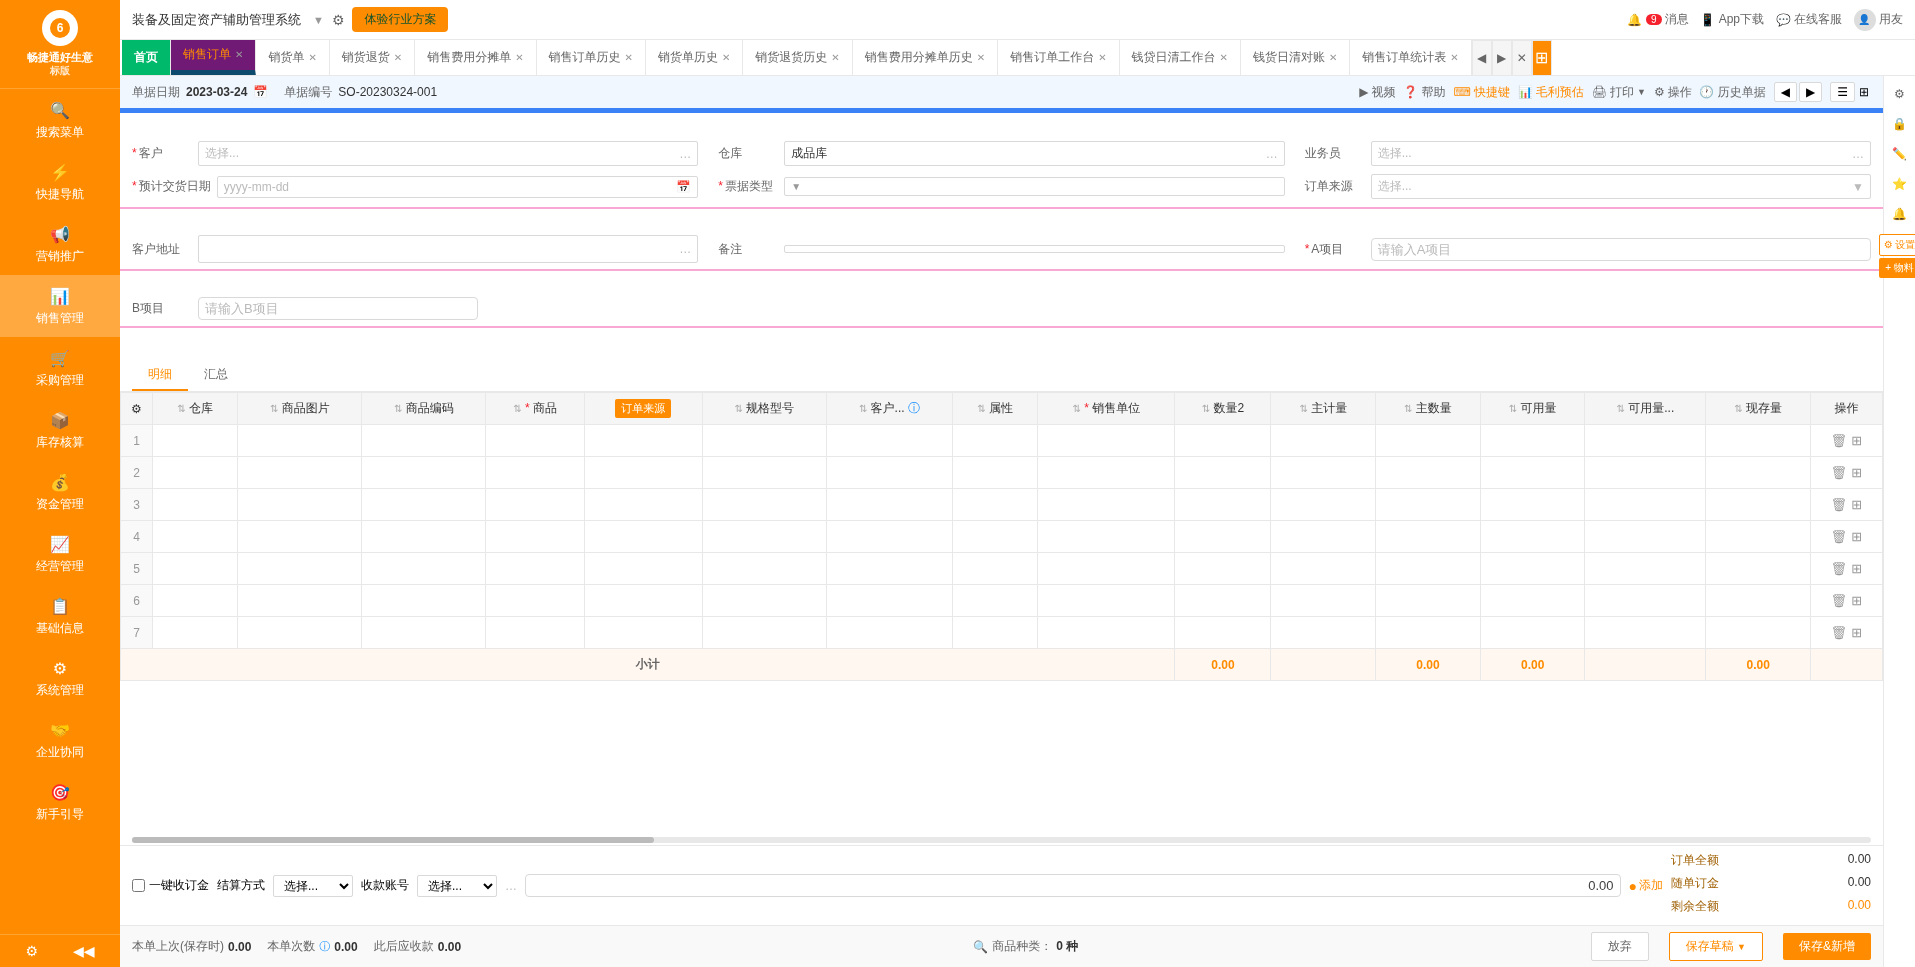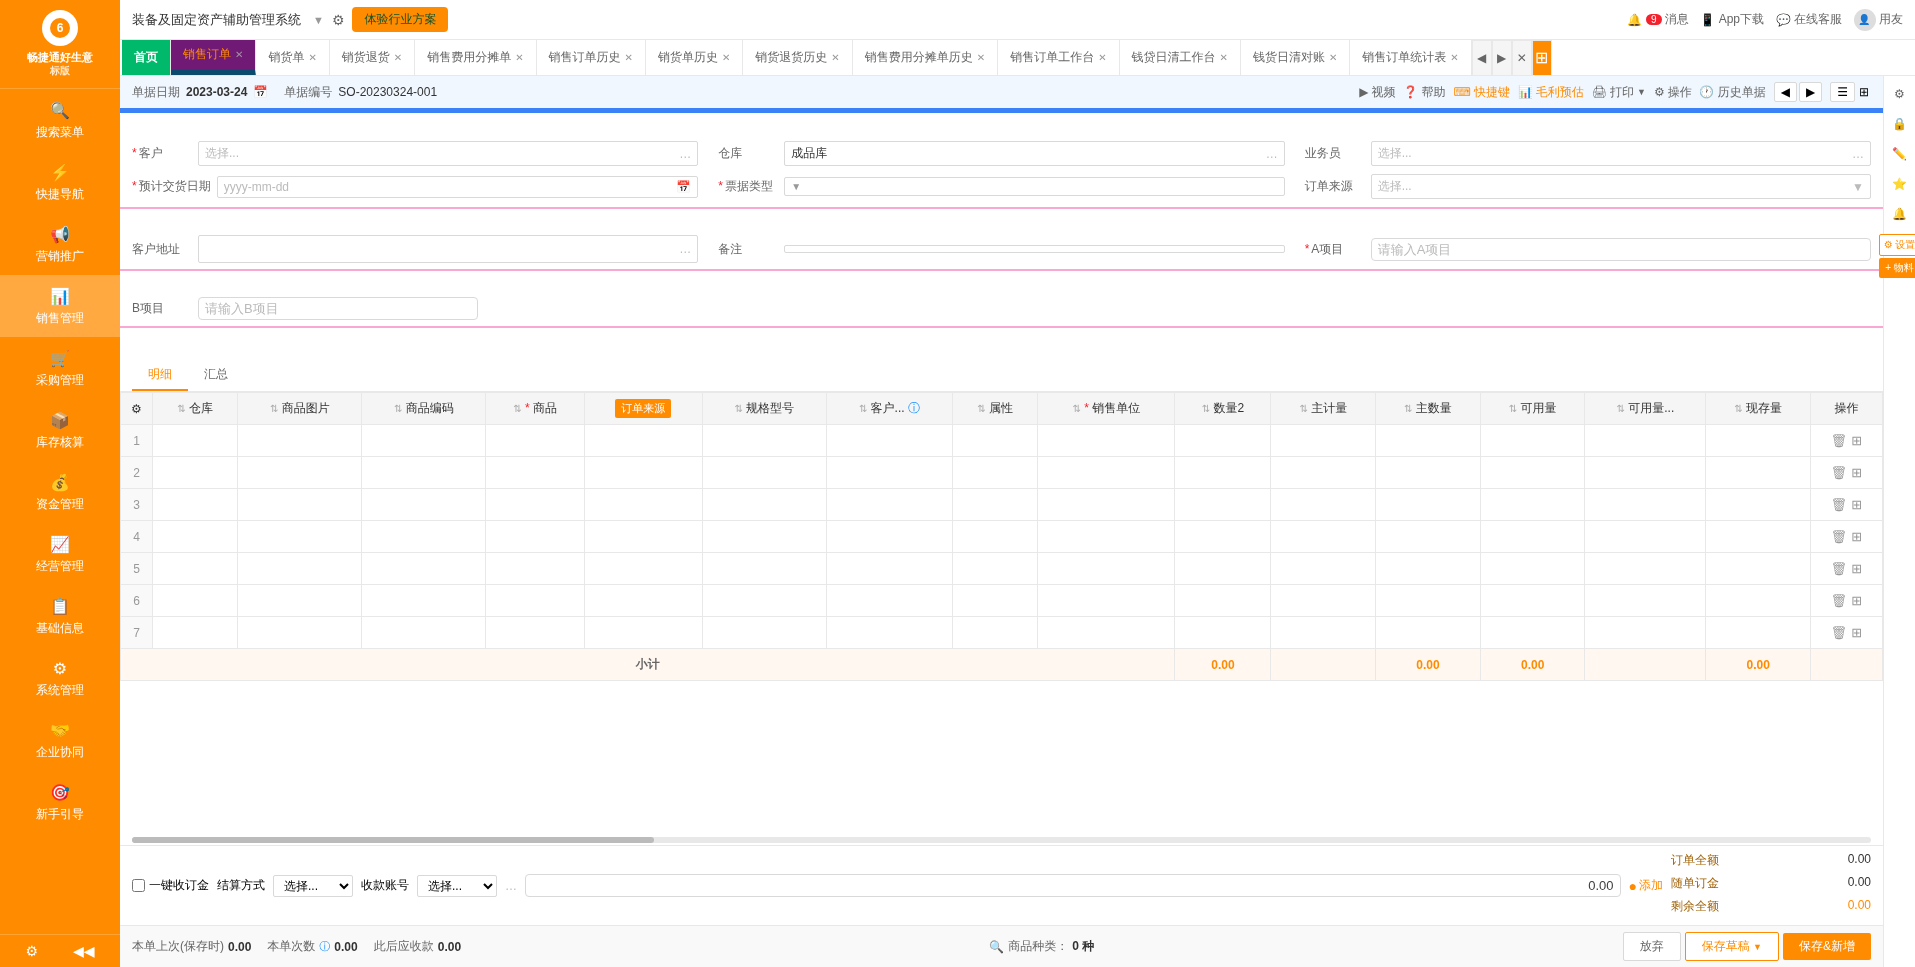--- a/index.html
+++ b/index.html
@@ -468,21 +468,21 @@
       align-items: center;
       gap: 4px;
       font-size: 12px;
       color: #666;
     }
     .footer-stat-val { color: #333; font-weight: bold; }
     .footer-actions {
       margin-left: auto;
       display: flex;
       align-items: center;
-      gap: 4px;
+      gap: 20px;
     }
     .btn-discard {
       border: 1px solid #d9d9d9;
       background: white;
       padding: 5px 16px;
       border-radius: 2px;
       cursor: pointer;
       font-size: 12px;
       color: #666;
     }

